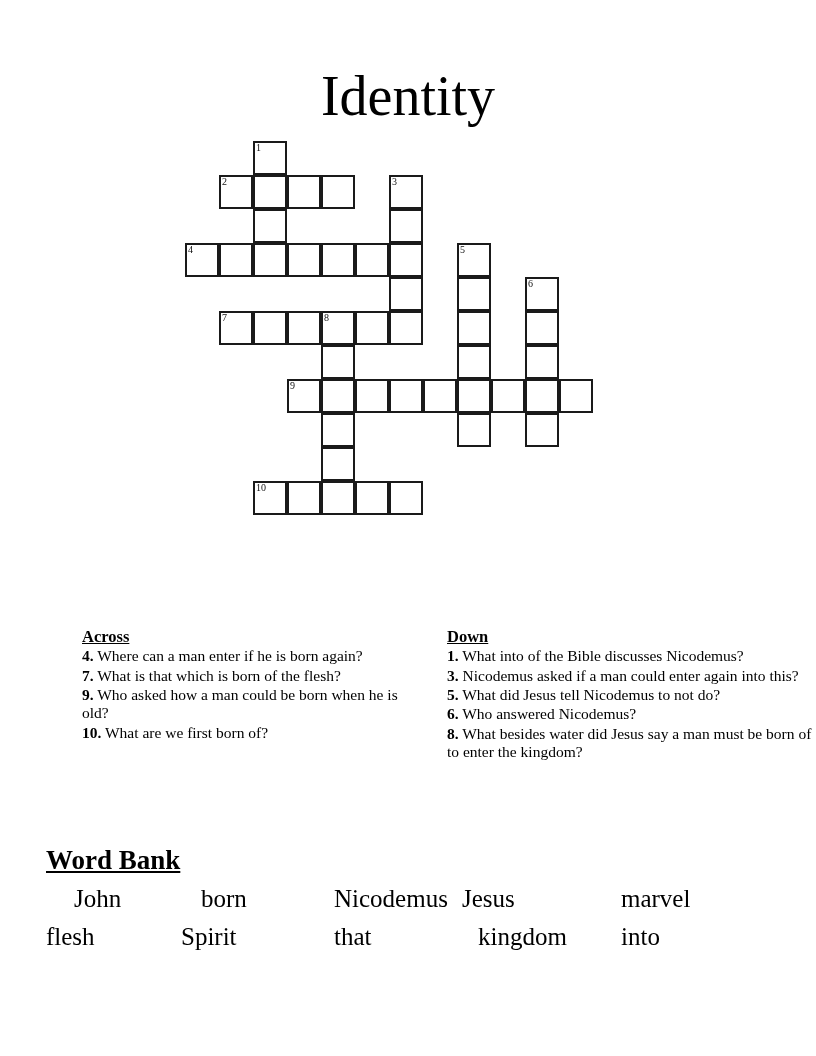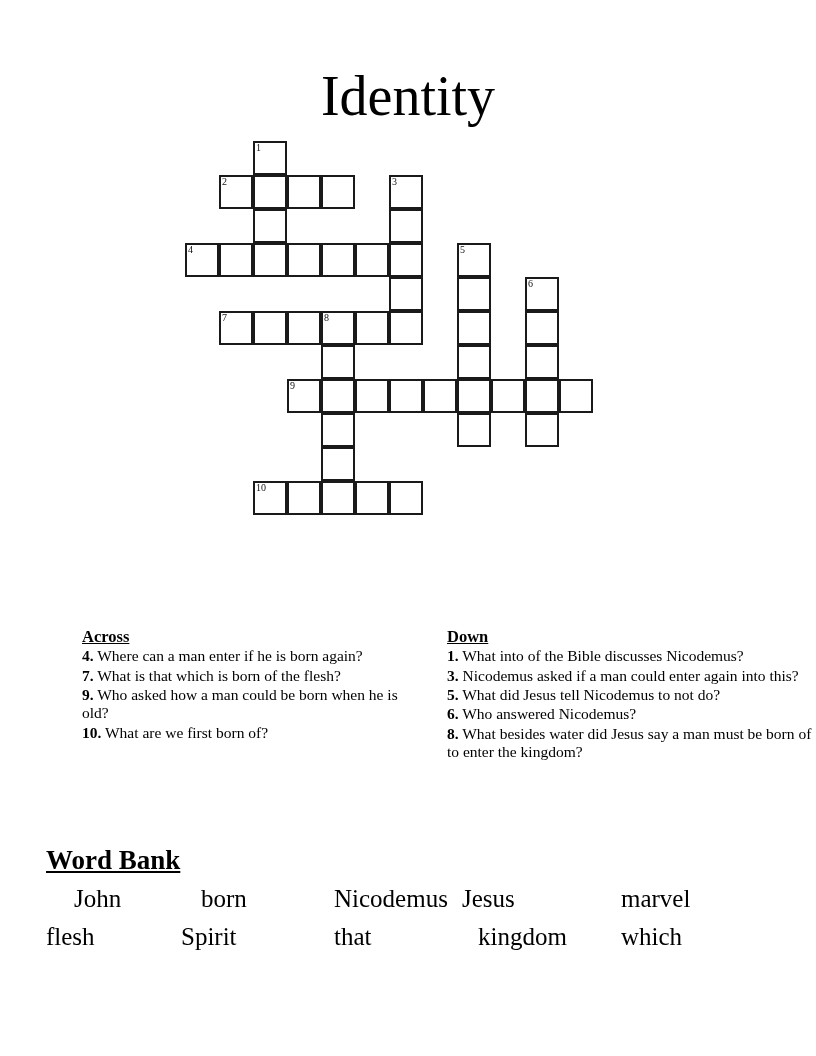--- a/index.html
+++ b/index.html
@@ -204,18 +204,18 @@
           <span class="wb-word" style="left: 155px;">born</span>
           <span class="wb-word" style="left: 288px;">Nicodemus</span>
           <span class="wb-word" style="left: 416px;">Jesus</span>
           <span class="wb-word" style="left: 575px;">marvel</span>
         </div>
         <div class="wb-row">
           <span class="wb-word" style="left: 0px;">flesh</span>
           <span class="wb-word" style="left: 135px;">Spirit</span>
           <span class="wb-word" style="left: 288px;">that</span>
           <span class="wb-word" style="left: 432px;">kingdom</span>
-          <span class="wb-word" style="left: 575px;">which</span>
+          <span class="wb-word" style="left: 575px;">into</span>
         </div>
       </div>
   </div>
 
 </div>
 
 </body></html>

